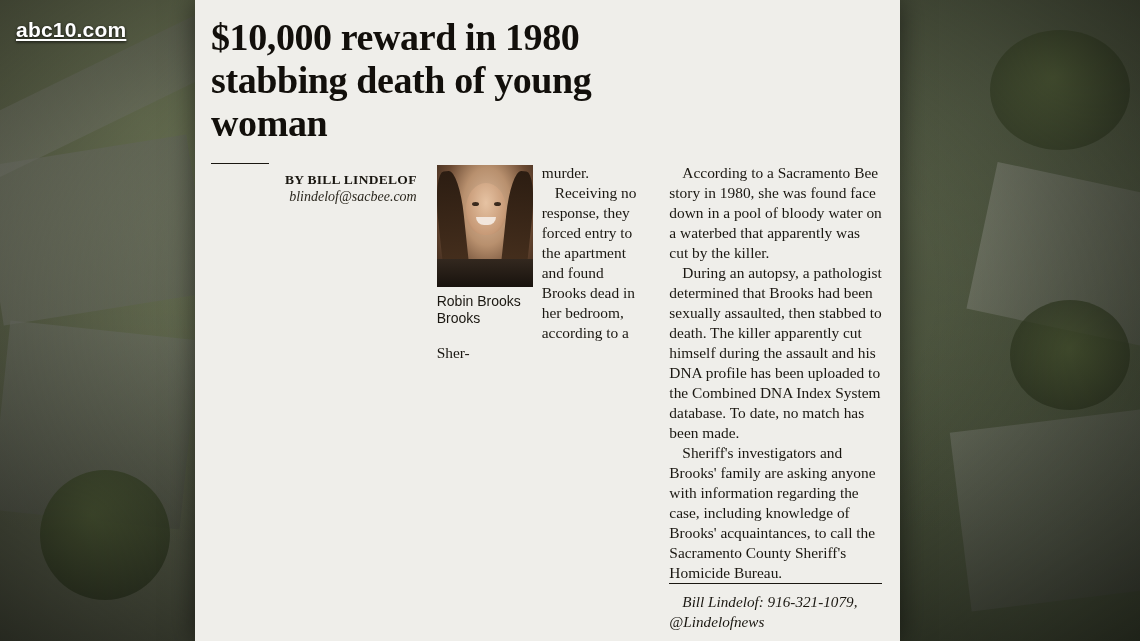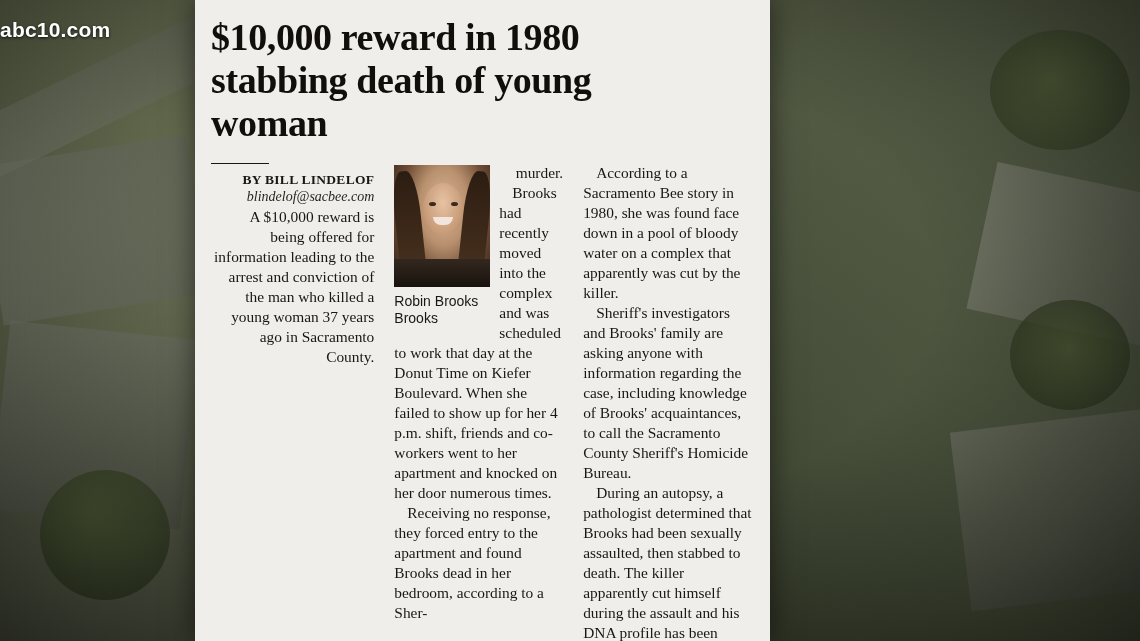--- a/index.html
+++ b/index.html
@@ -51,36 +51,37 @@
   .tree3 { left: 1010px; top: 300px; width: 120px; height: 110px; border-radius: 50%;
            background: radial-gradient(circle at 50% 45%, #4a5730, #262d1c); opacity:.75;}
   #vignette {
     position: absolute; inset: 0;
     background: radial-gradient(ellipse at 50% 45%, rgba(0,0,0,0) 45%, rgba(0,0,0,.55) 100%);
   }
 
   
   #logo {
     position: absolute;
-    left: 0;
+    left: 16px;
     top: 18px;
     color: #ffffff;
     font-family: "Liberation Sans", sans-serif;
     font-weight: bold;
     font-size: 21px;
     letter-spacing: .2px;
     text-shadow: 0 1px 3px rgba(0,0,0,.85);
+    text-decoration: underline;
   }
 
   
   #clipping {
     position: absolute;
     left: 195px;
     top: 0;
-    width: 575px;
+    width: 705px;
     height: 641px;
     background: #efeeea;
     box-shadow: 0 0 26px rgba(0,0,0,.55);
     padding: 8px 18px 0 16px;
     box-sizing: border-box;
     color: #17150f;
   }
 
   #headline {
     font-family: "Liberation Serif", serif;
@@ -100,21 +101,21 @@
     align-items: flex-start;
   }
   .col {
     font-family: "Liberation Serif", serif;
     font-size: 15.4px;
     line-height: 1.30;
     color: #1a1711;
     text-align: left;
   }
   .col p { margin: 0; text-indent: 13px; }
-  .col p.noindent { text-indent: 0; text-align: right; }
+  .col p.noindent { text-indent: 0; }
 
   .col-1 { width: 208px; text-align: right; }
   .col-2 { width: 215px; }
   .col-3 { width: 215px; }
 
   .rule {
     border: 0;
     border-top: 1.6px solid #1a1711;
     width: 58px;
     margin: 0 0 7px 0;
@@ -217,43 +218,41 @@
   <div id="clipping">
 
     <h1 id="headline">$10,000 reward in 1980 stabbing death of young woman</h1>
 
     <div id="columns">
 
       <div class="col col-1">
         <hr class="rule">
         <p class="byline">BY BILL LINDELOF</p>
         <p class="byline-email">blindelof@sacbee.com</p>
-        <p>A $10,000 reward is being offered for information leading to the arrest and conviction of the man who killed a young woman 37 years ago in Sacramento County.</p>
       </div>
 
       <div class="col col-2">
         <div class="photo-wrap">
           <div class="photo">
             <div class="hair-l"></div>
             <div class="hair-r"></div>
             <div class="face"></div>
             <div class="eye-l"></div>
             <div class="eye-r"></div>
             <div class="smile"></div>
             <div class="shoulders"></div>
           </div>
           <div class="caption">Robin Brooks Brooks</div>
         </div>
         <p class="noindent">murder.</p>
-        <p>Brooks had recently moved into the complex and was scheduled to work that day at the Donut Time on Kiefer Boulevard. When she failed to show up for her 4 p.m. shift, friends and co-workers went to her apartment and knocked on her door numerous times.</p>
         <p>Receiving no response, they forced entry to the apartment and found Brooks dead in her bedroom, according to a Sher-</p>
       </div>
 
       <div class="col col-3">
-        <p>According to a Sacramento Bee story in 1980, she was found face down in a pool of bloody water on a complex that apparently was cut by the killer.</p>
+        <p>According to a Sacramento Bee story in 1980, she was found face down in a pool of bloody water on a waterbed that apparently was cut by the killer.</p>
+        <p>During an autopsy, a pathologist determined that Brooks had been sexually assaulted, then stabbed to death. The killer apparently cut himself during the assault and his DNA profile has been uploaded to the Combined DNA Index System database. To date, no match has been made.</p>
         <p>Sheriff's investigators and Brooks' family are asking anyone with information regarding the case, including knowledge of Brooks' acquaintances, to call the Sacramento County Sheriff's Homicide Bureau.</p>
-        <p>During an autopsy, a pathologist determined that Brooks had been sexually assaulted, then stabbed to death. The killer apparently cut himself during the assault and his DNA profile has been uploaded to the Combined DNA Index System database. To date, no match has been made.</p>
         <p class="tagline">Bill Lindelof: 916-321-1079, @Lindelofnews</p>
       </div>
 
     </div>
   </div>
 </div>
 
 </body></html>

